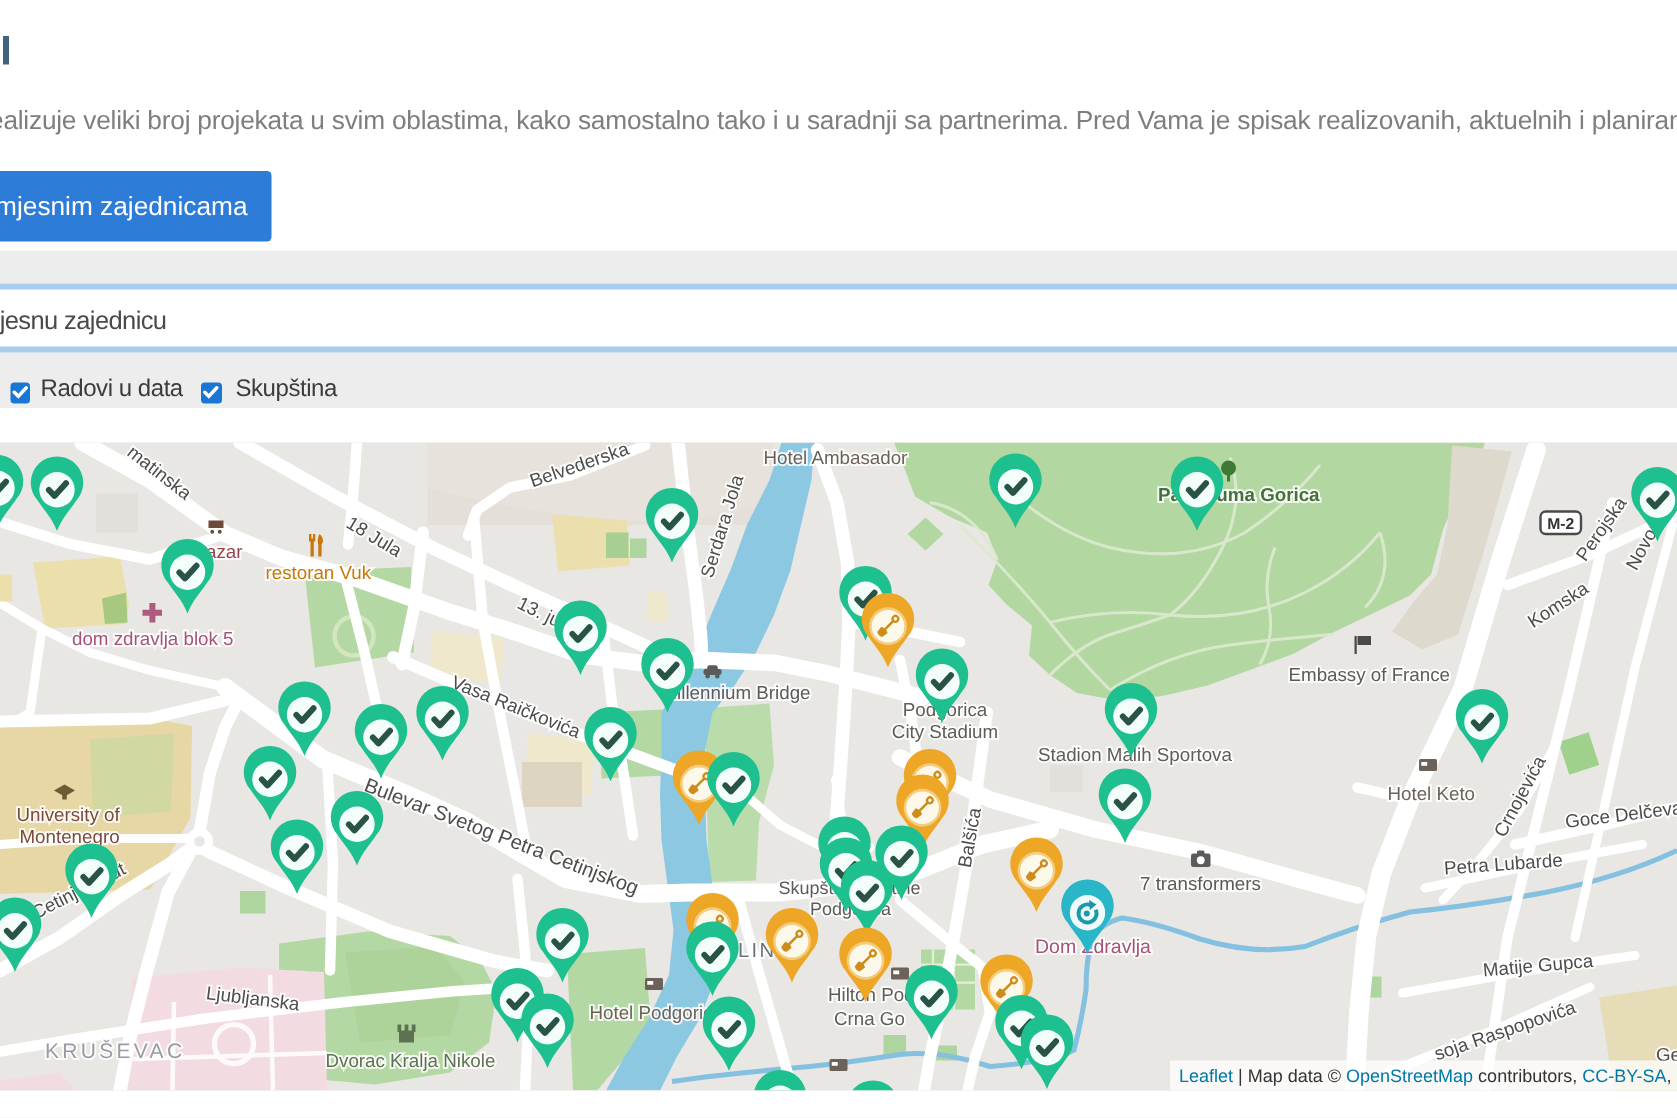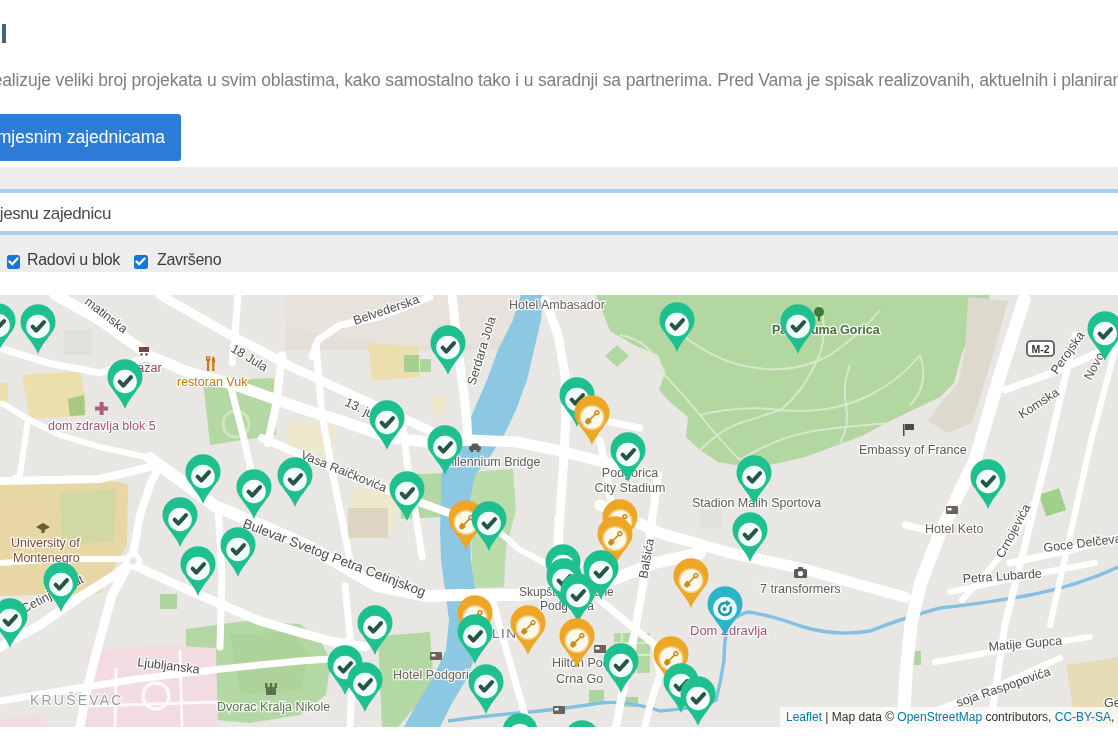--- a/index.html
+++ b/index.html
@@ -24,27 +24,27 @@
 <div class="abs" id="btn">Projekti u mjesnim zajednicama</div>
 <div class="abs" id="panel"></div>
 <div class="abs" id="searchwrap">
     <div id="ph">mjesnu zajednicu</div>
   </div>
 <div class="cb" style="left:6.5px">
     <svg width="11" height="11" viewBox="0 0 11 11">
       <path d="M1.5,5.5 L4.2,8.2 L9.5,2.5" stroke="#fff" stroke-width="2.3" fill="none" stroke-linecap="round"></path>
     </svg>
   </div>
-<div class="cblabel" style="left:27px">Radovi u blok</div>
+<div class="cblabel" style="left:27px">Radovi u data</div>
 <div class="cb" style="left:134px">
     <svg width="11" height="11" viewBox="0 0 11 11">
       <path d="M1.5,5.5 L4.2,8.2 L9.5,2.5" stroke="#fff" stroke-width="2.3" fill="none" stroke-linecap="round"></path>
     </svg>
   </div>
-<div class="cblabel" style="left:157px">Završeno</div>
+<div class="cblabel" style="left:157px">Skupština</div>
 <div class="abs" id="map"><svg width="1118" height="432" viewBox="0 0 1118 432" font-family="'Liberation Sans',sans-serif">
 <defs>
  <g id="pin-t">
    <path d="M0,0 C-3.5,-9 -8.5,-13.5 -13,-20.5 A17.5,17.5 0 1 1 13,-20.5 C8.5,-13.5 3.5,-9 0,0 Z" fill="#1fc08f"></path>
    <circle cx="0" cy="-27.5" r="11.8" fill="#f3fdf9"></circle>
    <path d="M-5.4,-27.3 L-1.7,-23.4 L6,-31.9" stroke="#2a5348" stroke-width="4" fill="none" stroke-linecap="round" stroke-linejoin="round"></path>
  </g>
  <g id="pin-o">
    <path d="M0,0 C-3.5,-9 -8.5,-13.5 -13,-20.5 A17.5,17.5 0 1 1 13,-20.5 C8.5,-13.5 3.5,-9 0,0 Z" fill="#eda626"></path>
    <circle cx="0" cy="-27.5" r="12.6" fill="#f4cc7b"></circle>

